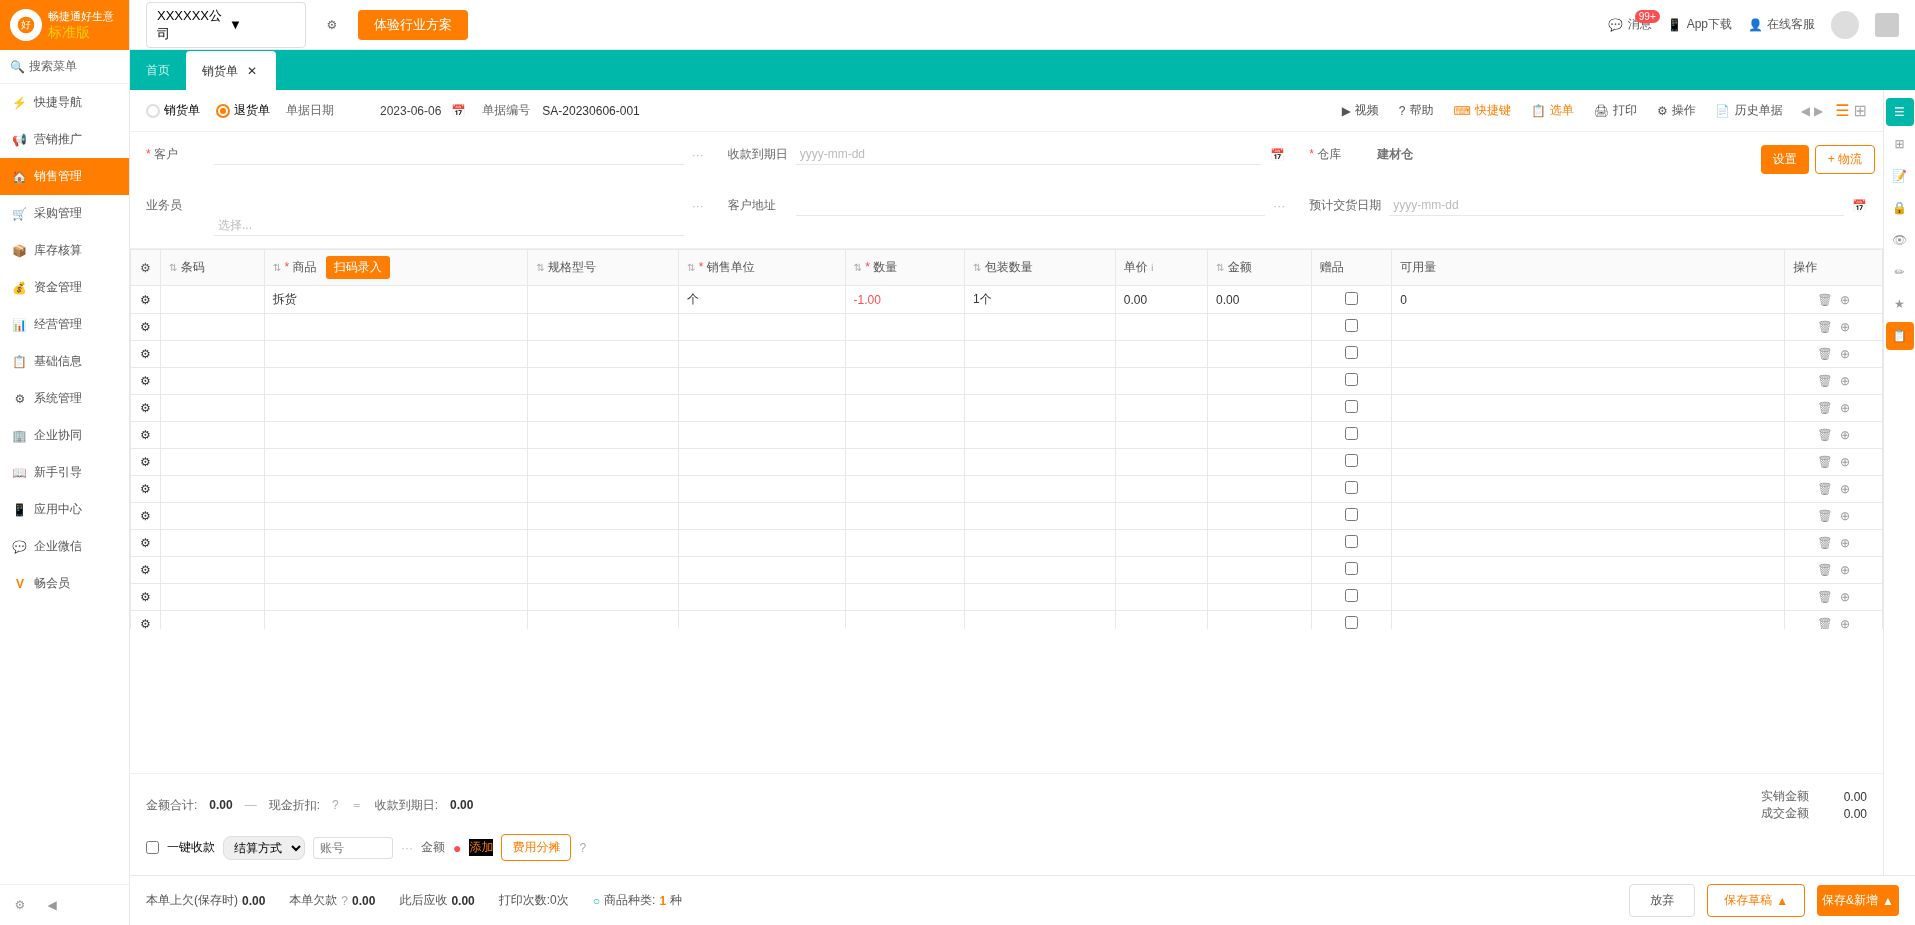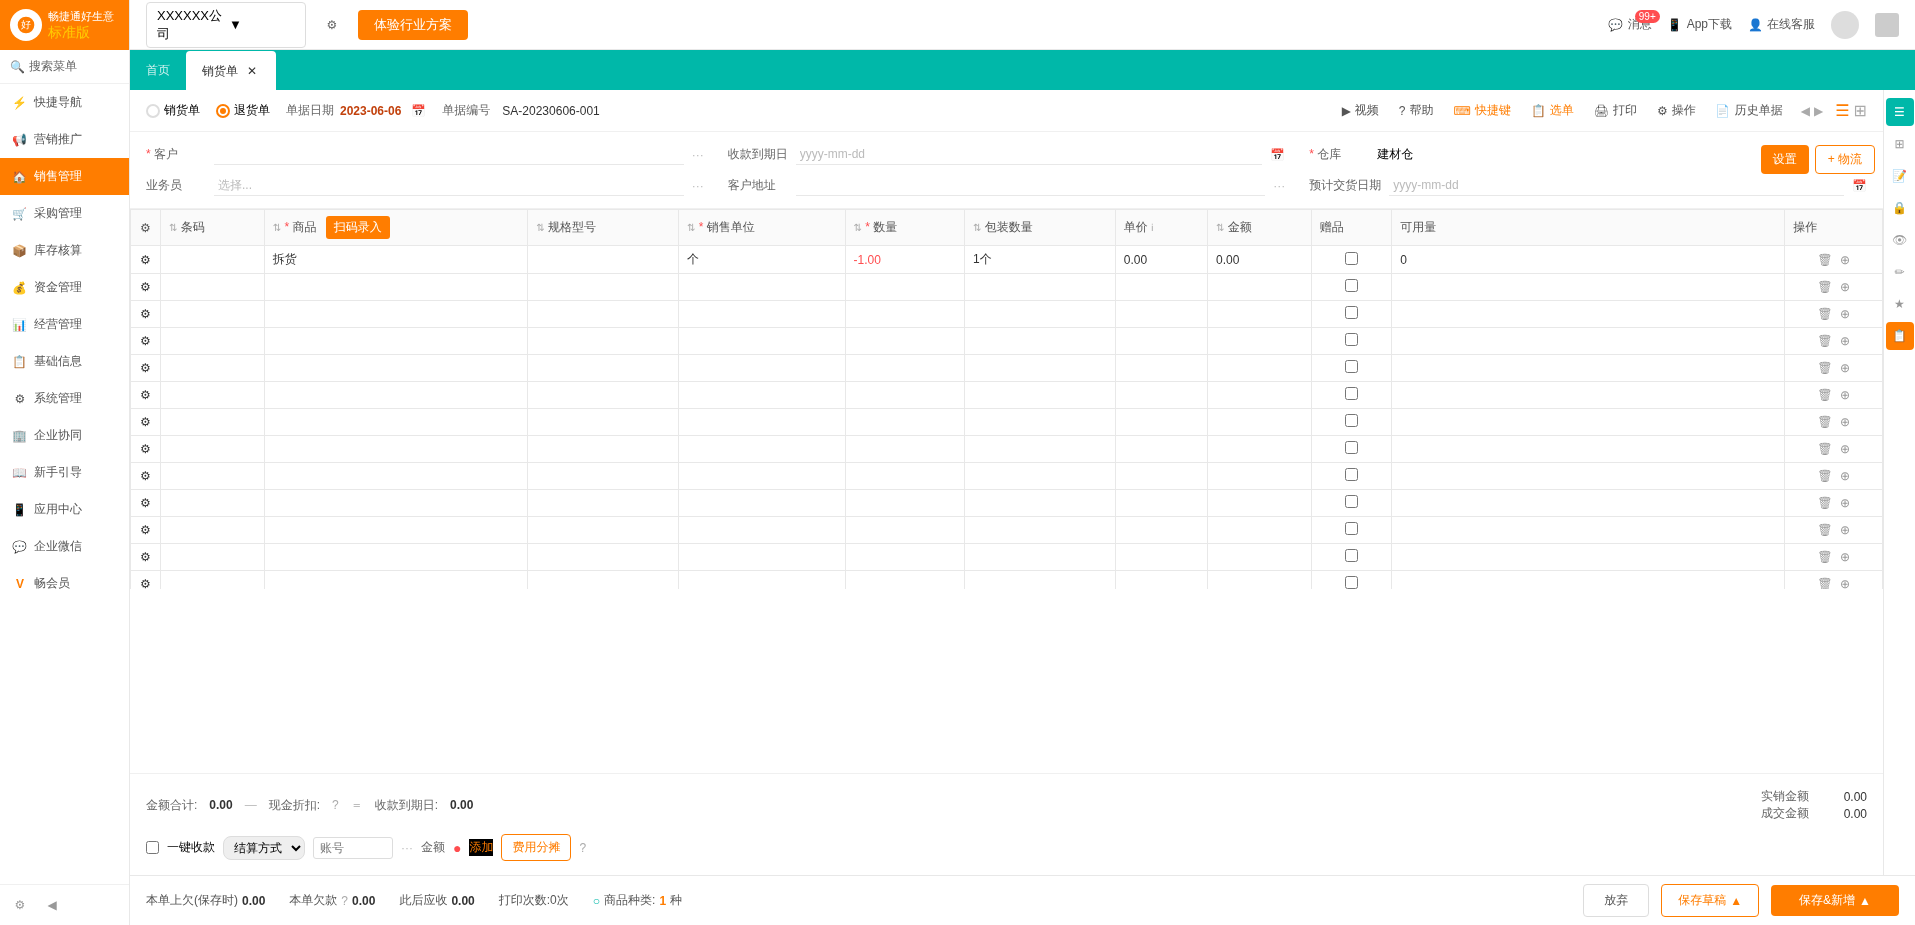--- a/index.html
+++ b/index.html
@@ -82,21 +82,21 @@
     .footer-label { color: #666; }
     .footer-value { color: #333; font-weight: bold; }
 
     
     .status-bar { height: 50px; background: #fff; border-top: 1px solid #e8e8e8; display: flex; align-items: center; padding: 0 16px; gap: 24px; }
     .status-item { display: flex; align-items: center; gap: 4px; color: #555; }
     .status-item .ques { color: #aaa; cursor: pointer; }
     .action-bar { margin-left: auto; display: flex; align-items: center; gap: 12px; }
     .btn-discard { border: 1px solid #ddd; background: #fff; border-radius: 4px; padding: 7px 20px; cursor: pointer; color: #555; }
     .btn-save-draft { border: 1px solid #ff7d00; background: #fff; border-radius: 4px; padding: 7px 16px; cursor: pointer; color: #ff7d00; display: flex; align-items: center; gap: 4px; }
-    .btn-save-new { background: #ff7d00; border: none; border-radius: 4px; padding: 7px 28px; cursor: pointer; color: #fff; display: flex; align-items: center; gap: 4px; }
+    .btn-save-new { background: #ff7d00; border: none; border-radius: 4px; padding: 7px 5px; cursor: pointer; color: #fff; display: flex; align-items: center; gap: 4px; }
     .summary-row { display: flex; justify-content: flex-end; gap: 8px; align-items: center; }
     .summary-label { color: #666; }
     .summary-value { color: #333; min-width: 50px; text-align: right; }
 
     
     .right-sidebar { width: 32px; background: #fff; border-left: 1px solid #e8e8e8; display: flex; flex-direction: column; align-items: center; padding: 8px 0; gap: 4px; }
     .rs-item { width: 28px; height: 28px; display: flex; align-items: center; justify-content: center; cursor: pointer; color: #999; border-radius: 4px; }
     .rs-item.active { background: #ff7d00; color: #fff; }
 
     .note-row { padding: 4px 16px 8px; }
@@ -231,21 +231,21 @@
             <div class="radio-dot"></div>
             <span>销货单</span>
           </div>
           <div class="radio-item">
             <div class="radio-dot active"></div>
             <span>退货单</span>
           </div>
         </div>
         <div class="form-field">
           <label>单据日期</label>
-          <span style="color:#c2410c;font-weight:700;">2023-06-06</span>
+          <span style="color:#404040;font-weight:400;margin-left:40px;">2023-06-06</span>
           <span style="color:#bbb;margin-left:4px;">📅</span>
         </div>
         <div class="form-field">
           <label>单据编号</label>
           <span style="color:#333;font-weight:500;margin-left:6px;">SA-20230606-001</span>
         </div>
         <div class="toolbar-right">
           <div class="toolbar-btn">
             <span>▶</span>
             <span>视频</span>
@@ -298,26 +298,26 @@
           <input class="field-input" type="text" style="border-top: none; border-right: none; border-left: none; border-image: initial; border-bottom: 1px solid rgb(232, 232, 232); flex: 1 1 0%; padding: 3px 4px; outline: none;">
           <span class="field-dots">···</span>
         </div>
         <div class="field-row">
           <span class="field-label">收款到期日</span>
           <input class="field-input" type="text" placeholder="yyyy-mm-dd" style="border-top: none; border-right: none; border-left: none; border-image: initial; border-bottom: 1px solid rgb(232, 232, 232); flex: 1 1 0%; padding: 3px 4px; outline: none;">
           <span class="field-calendar">📅</span>
         </div>
         <div class="field-row">
           <span class="field-label required">仓库</span>
-          <span style="flex:1;color:#000000;">建材仓</span>
+          <span style="flex:1;color:#737373;font-weight:bold;">建材仓</span>
           <span class="field-dots">···</span>
         </div>
         <div class="field-row">
           <span class="field-label">业务员</span>
-          <input class="field-input" type="text" placeholder="选择..." style="border-top: none; border-right: none; border-left: none; border-image: initial; border-bottom: 1px solid rgb(232, 232, 232); flex: 1 1 0%; padding: 3px 4px; outline: none;">
+          <input class="field-input" type="text" placeholder="选择..." style="border-top: none; border-right: none; border-left: none; border-image: initial; border-bottom: 1px solid rgb(232, 232, 232); flex: 1 1 0%; padding: 3px 4px; outline: none; margin-top: 40px;">
           <span class="field-dots">···</span>
         </div>
         <div class="field-row">
           <span class="field-label">客户地址</span>
           <input class="field-input" type="text" style="border-top: none; border-right: none; border-left: none; border-image: initial; border-bottom: 1px solid rgb(232, 232, 232); flex: 1 1 0%; padding: 3px 4px; outline: none;">
           <span class="field-dots">···</span>
         </div>
         <div class="field-row">
           <span class="field-label">预计交货日期</span>
           <input class="field-input" type="text" placeholder="yyyy-mm-dd" style="border-top: none; border-right: none; border-left: none; border-image: initial; border-bottom: 1px solid rgb(232, 232, 232); flex: 1 1 0%; padding: 3px 4px; outline: none;">

